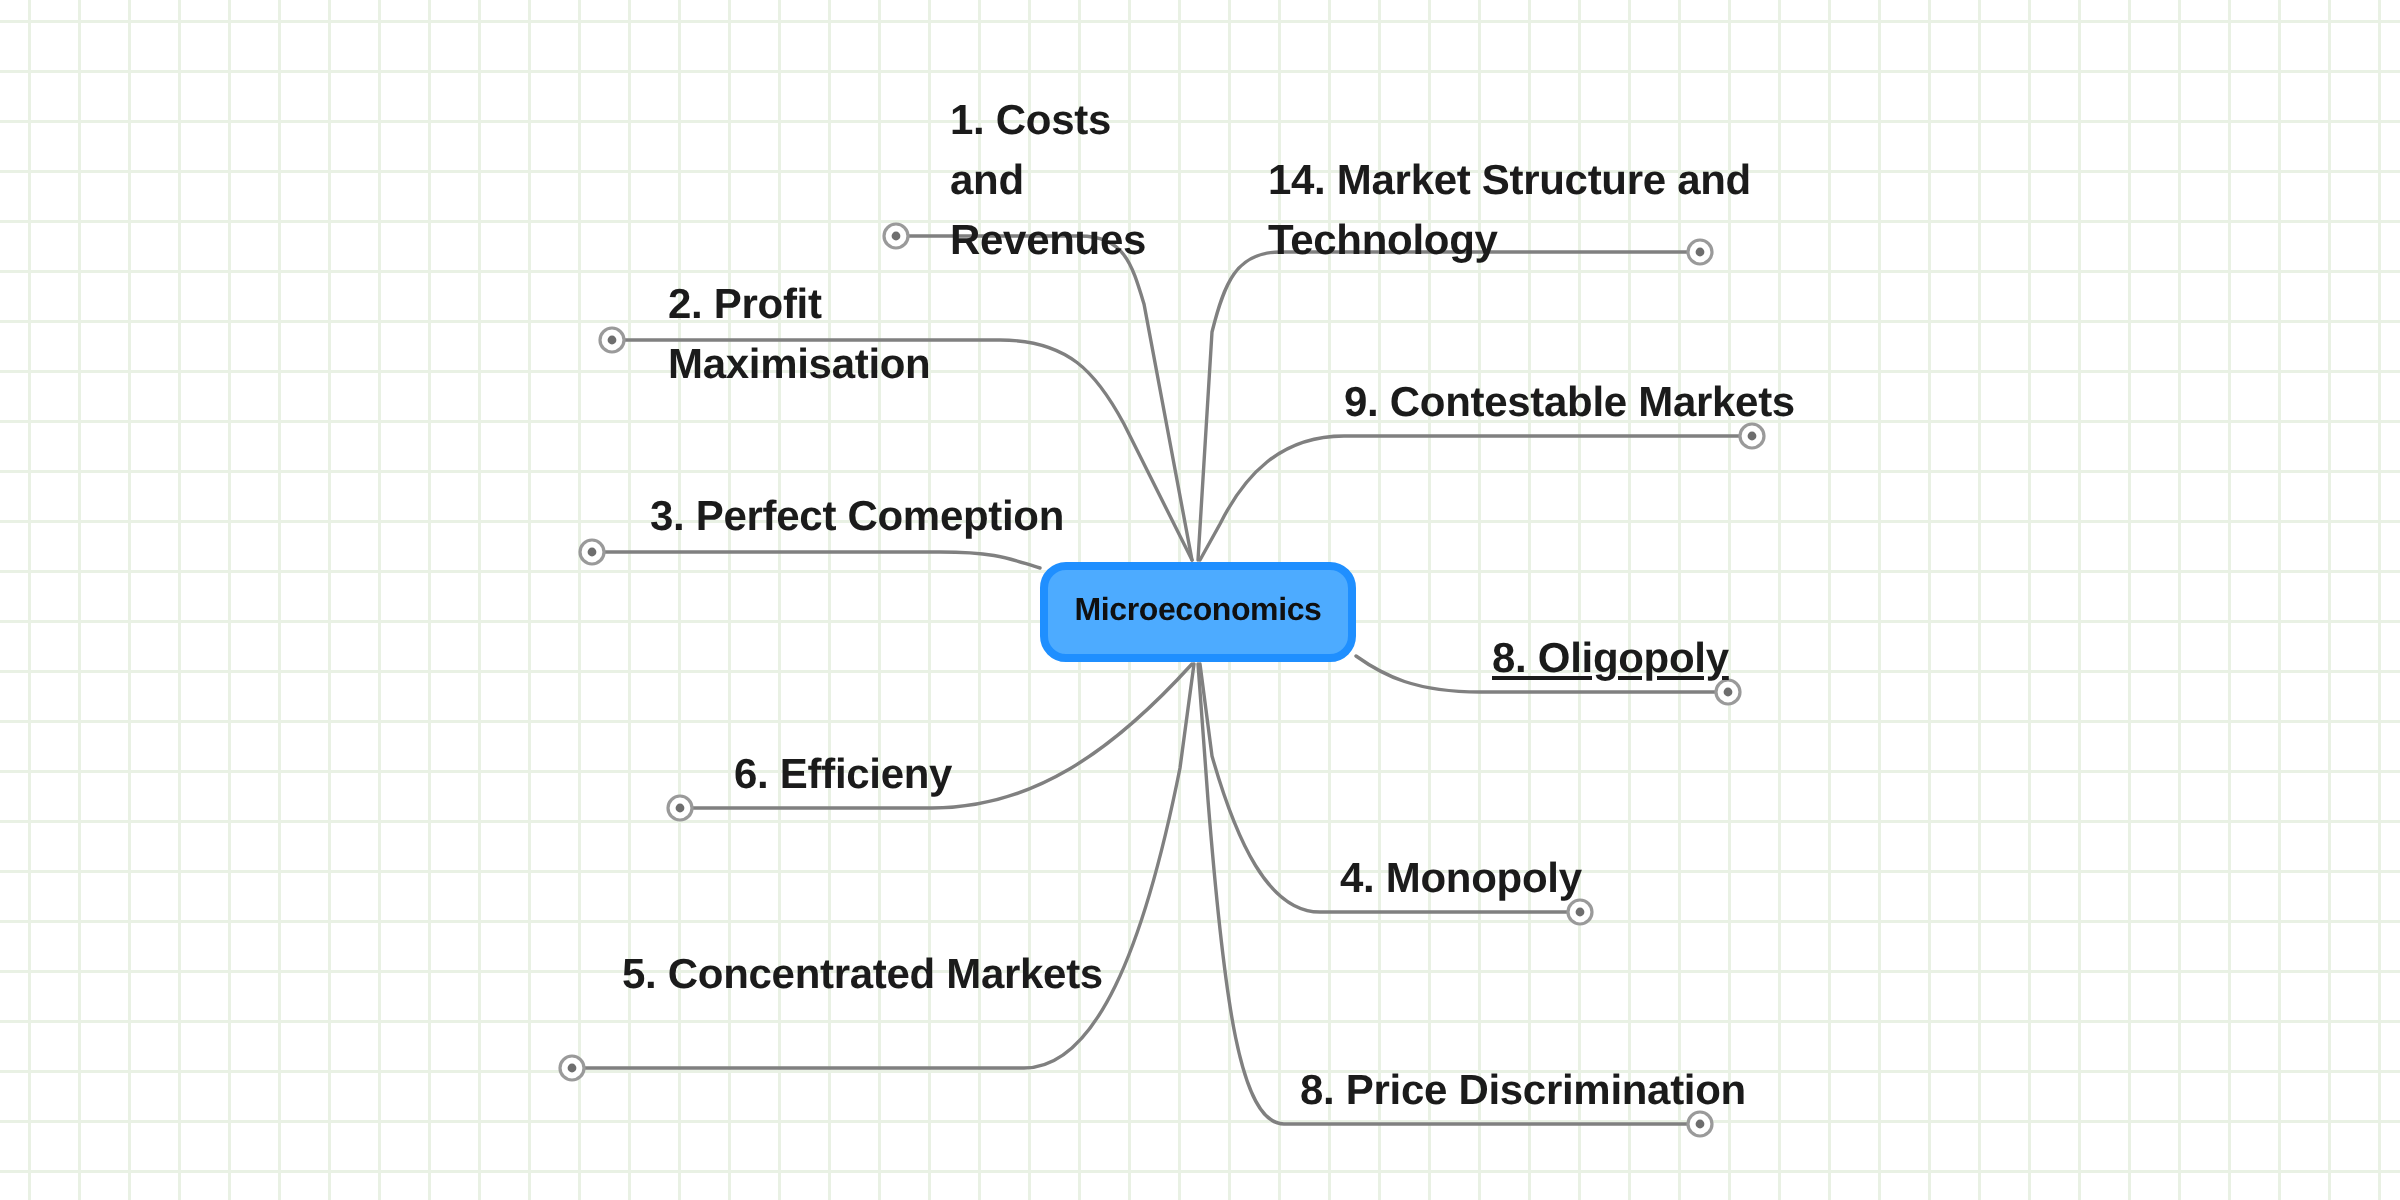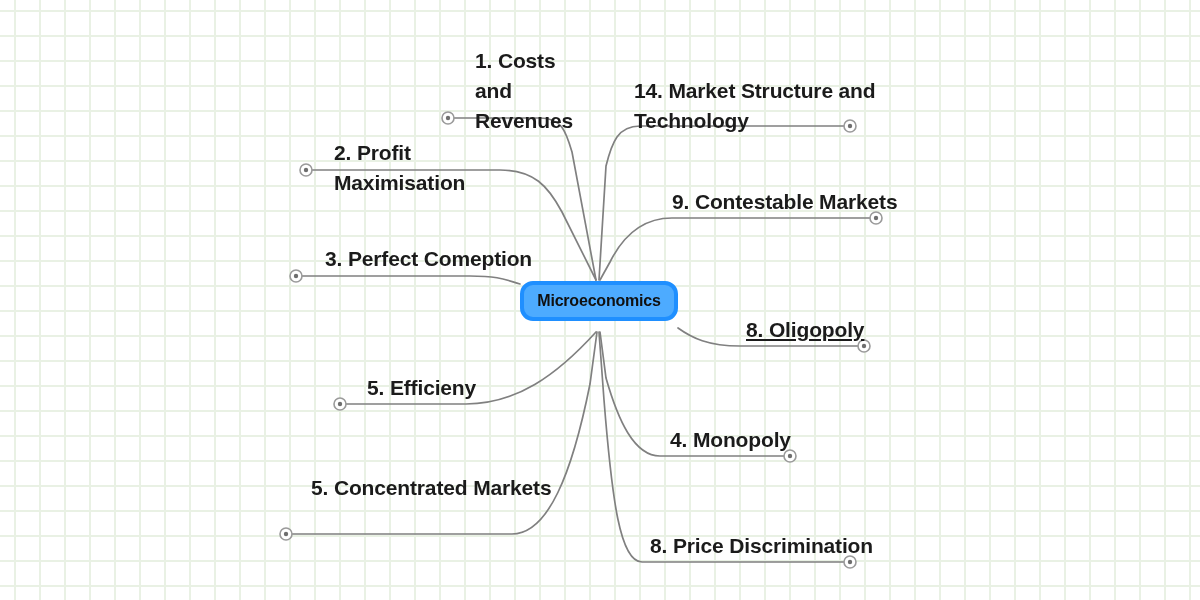--- a/index.html
+++ b/index.html
@@ -88,32 +88,32 @@
       <circle cx="864" cy="346" r="6" fill="#ffffff" stroke="#9a9a9a" stroke-width="1.6"></circle>
       <circle cx="864" cy="346" r="2.2" fill="#6e6e6e"></circle>
       <path d="M 876 218 L 672 218 C 640 218 622 238 610 262 L 600 280" fill="none" stroke="#808080" stroke-width="1.7" stroke-linecap="round"></path>
       <circle cx="876" cy="218" r="6" fill="#ffffff" stroke="#9a9a9a" stroke-width="1.6"></circle>
       <circle cx="876" cy="218" r="2.2" fill="#6e6e6e"></circle>
       <path d="M 850 126 L 640 126 C 618 126 612 142 606 166 L 599 280" fill="none" stroke="#808080" stroke-width="1.7" stroke-linecap="round"></path>
       <circle cx="850" cy="126" r="6" fill="#ffffff" stroke="#9a9a9a" stroke-width="1.6"></circle>
       <circle cx="850" cy="126" r="2.2" fill="#6e6e6e"></circle>
     </svg>
 
-  <div id="central-node" style="left: 520px; top: 281px; width: 158px; height: 40px; background: rgb(77, 171, 255); border: 4px solid rgb(31, 143, 255);">
+  <div id="central-node" style="left: 520px; top: 281px; width: 158px; height: 50px; background: rgb(77, 171, 255); border: 4px solid rgb(31, 143, 255);">
     <span id="central-node-label" style="color: rgb(16, 16, 16);">Microeconomics</span>
   </div>
 
   <div id="labels">
       <div class="branch-label" style="left: 475px; top: 46px;">1. Costs
 and
 Revenues</div>
       <div class="branch-label" style="left: 334px; top: 138px;">2. Profit
 Maximisation</div>
       <div class="branch-label" style="left: 325px; top: 244px;">3. Perfect Comeption</div>
-      <div class="branch-label" style="left: 367px; top: 373px;">5. Efficieny</div>
+      <div class="branch-label" style="left: 367px; top: 373px;">6. Efficieny</div>
       <div class="branch-label" style="left: 311px; top: 473px;">5. Concentrated Markets</div>
       <div class="branch-label" style="left: 650px; top: 531px;">8. Price Discrimination</div>
       <div class="branch-label" style="left: 670px; top: 425px;">4. Monopoly</div>
       <div class="branch-label" style="left: 746px; top: 315px; text-decoration: underline;">8. Oligopoly</div>
       <div class="branch-label" style="left: 672px; top: 187px;">9. Contestable Markets</div>
       <div class="branch-label" style="left: 634px; top: 76px;">14. Market Structure and
 Technology</div>
     </div>
 
 </div>

